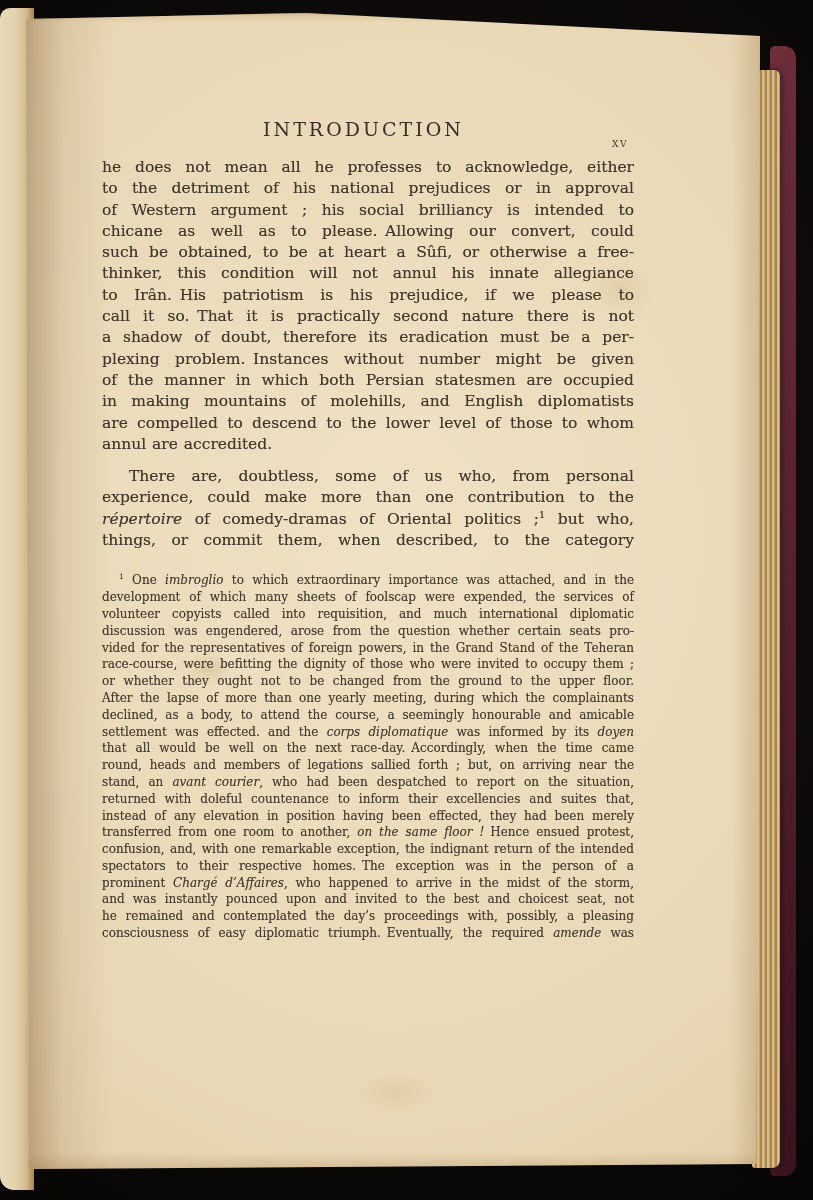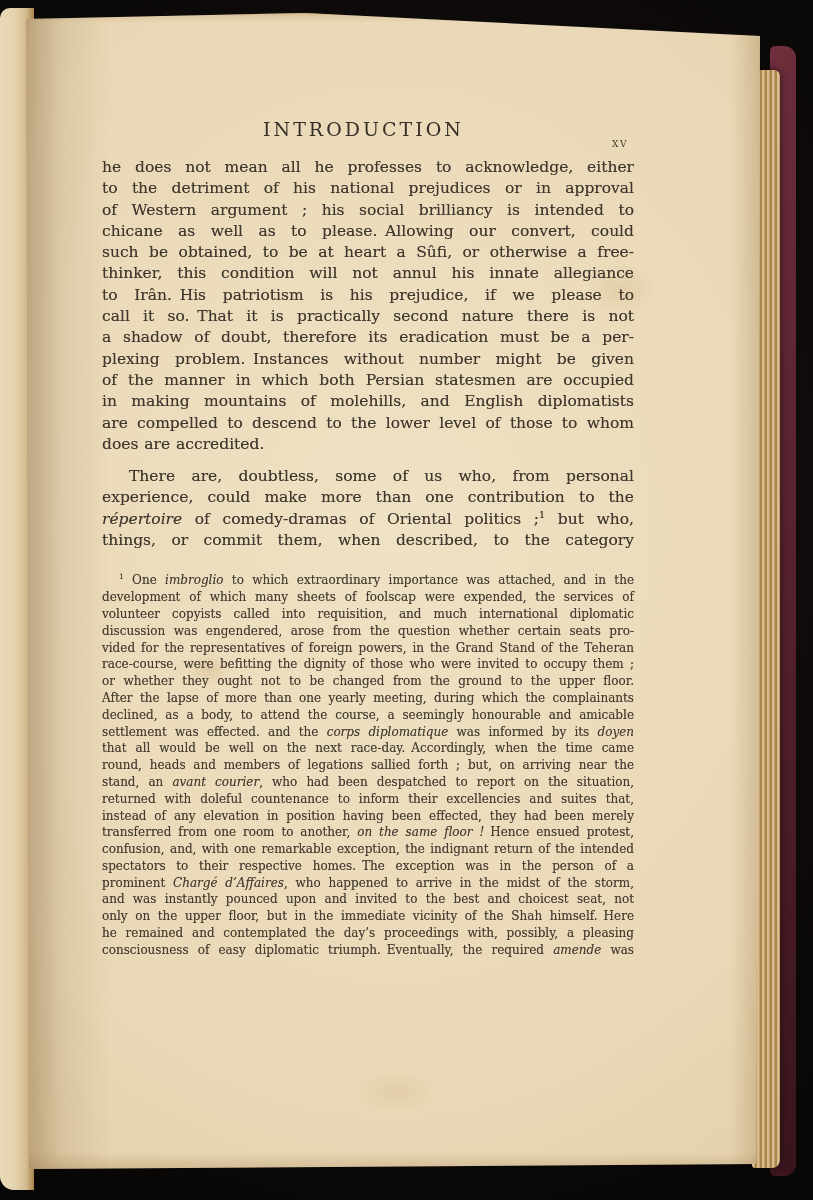--- a/index.html
+++ b/index.html
@@ -106,21 +106,21 @@
             <div class="tline">chicane as well as to please. Allowing our convert, could</div>
             <div class="tline">such be obtained, to be at heart a Sûfi, or otherwise a free-</div>
             <div class="tline">thinker, this condition will not annul his innate allegiance</div>
             <div class="tline">to Irân. His patriotism is his prejudice, if we please to</div>
             <div class="tline">call it so. That it is practically second nature there is not</div>
             <div class="tline">a shadow of doubt, therefore its eradication must be a per-</div>
             <div class="tline">plexing problem. Instances without number might be given</div>
             <div class="tline">of the manner in which both Persian statesmen are occupied</div>
             <div class="tline">in making mountains of molehills, and English diplomatists</div>
             <div class="tline">are compelled to descend to the lower level of those to whom</div>
-            <div class="tline flush">does are accredited.</div>
+            <div class="tline flush">annul are accredited.</div>
           </div>
           <div class="para indent">
             <div class="tline">There are, doubtless, some of us who, from personal</div>
             <div class="tline">experience, could make more than one contribution to the</div>
             <div class="tline"><i>répertoire</i> of comedy-dramas of Oriental politics ;<sup>1</sup> but who,</div>
             <div class="tline">things, or commit them, when described, to the category</div>
           </div>
         </div>
 
       <div class="footnote">
@@ -138,20 +138,19 @@
             <div class="tline">that all would be well on the next race-day. Accordingly, when the time came</div>
             <div class="tline">round, heads and members of legations sallied forth ; but, on arriving near the</div>
             <div class="tline">stand, an <i>avant courier</i>, who had been despatched to report on the situation,</div>
             <div class="tline">returned with doleful countenance to inform their excellencies and suites that,</div>
             <div class="tline">instead of any elevation in position having been effected, they had been merely</div>
             <div class="tline">transferred from one room to another, <i>on the same floor !</i> Hence ensued protest,</div>
             <div class="tline">confusion, and, with one remarkable exception, the indignant return of the intended</div>
             <div class="tline">spectators to their respective homes. The exception was in the person of a</div>
             <div class="tline">prominent <i>Chargé d’Affaires</i>, who happened to arrive in the midst of the storm,</div>
             <div class="tline">and was instantly pounced upon and invited to the best and choicest seat, not</div>
-            <div class="tline">only on the upper floor, but in the immediate vicinity of the Shah himself. Here</div>
             <div class="tline">he remained and contemplated the day’s proceedings with, possibly, a pleasing</div>
             <div class="tline">consciousness of easy diplomatic triumph. Eventually, the required <i>amende</i> was</div>
           </div>
         </div>
     </div>
   </div>
 </div>
 
 </body></html>

